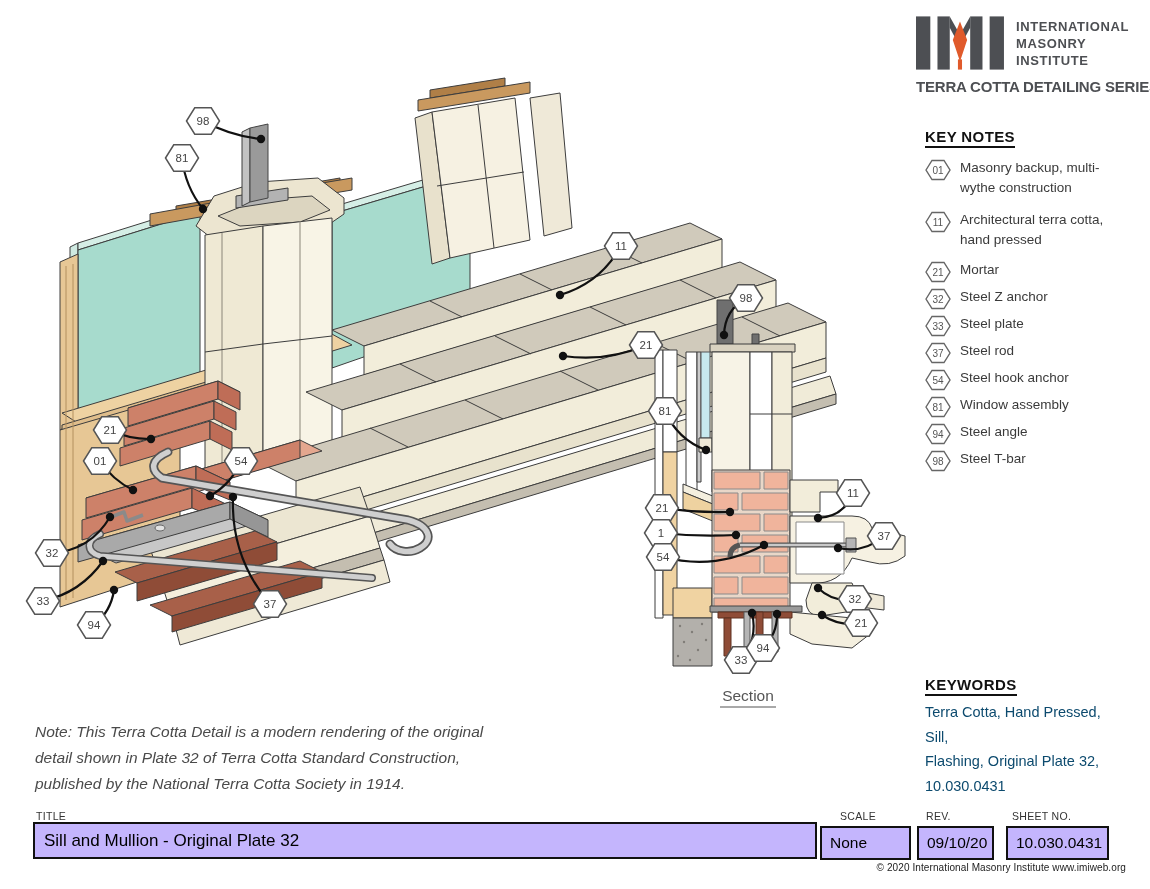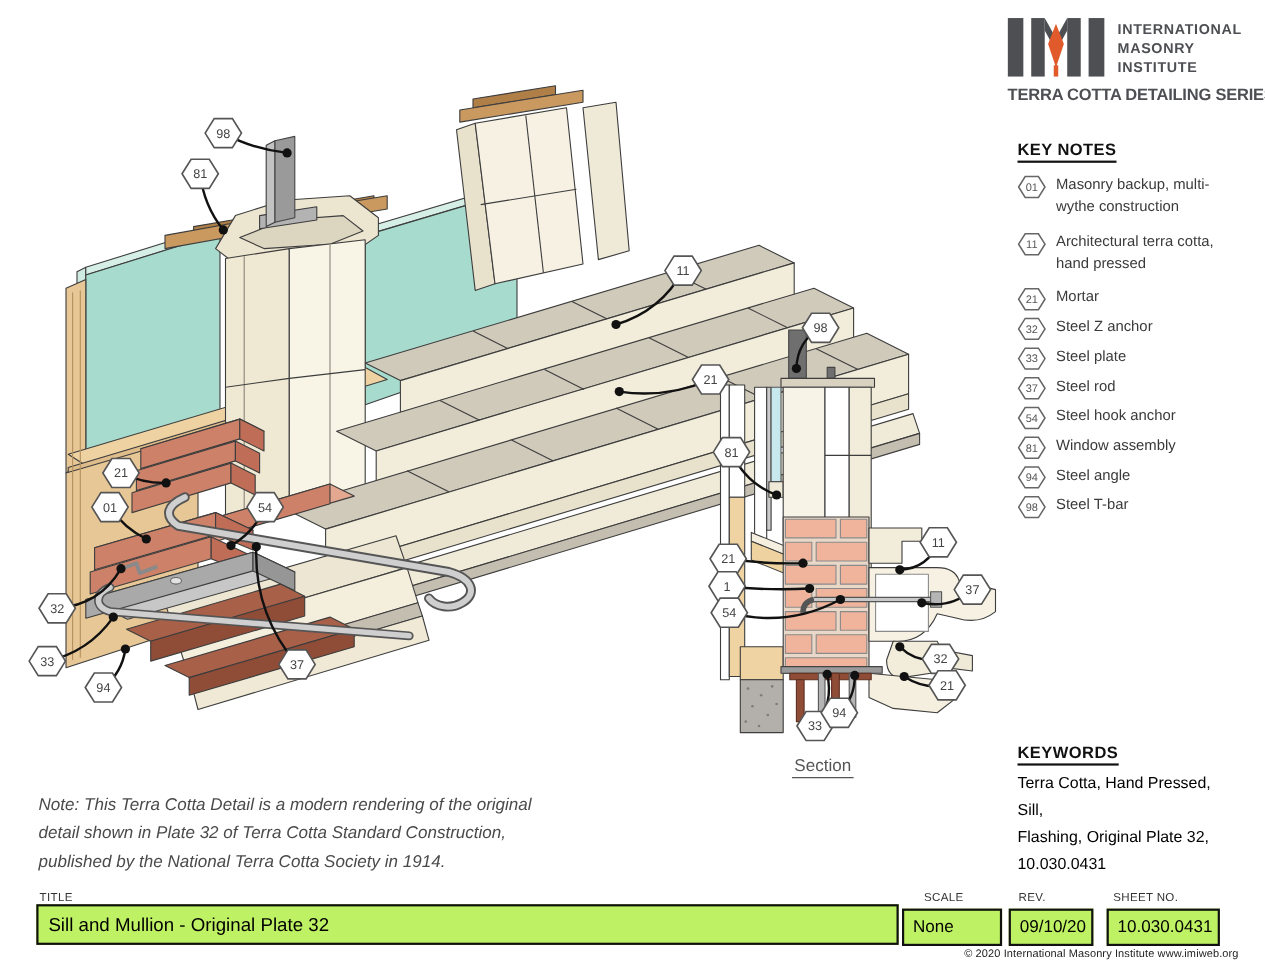--- a/index.html
+++ b/index.html
@@ -17,29 +17,29 @@
 
   
   .side-head{font-weight:bold;font-size:15px;letter-spacing:.4px;color:#111;
              display:inline-block;border-bottom:2px solid #111;padding-bottom:1px;}
   .keynotes{position:absolute;left:925px;top:128px;width:205px;}
   .kn-list{margin-top:10px;}
   .kn-item{display:flex;align-items:flex-start;}
   .kn-badge{flex:0 0 26px;margin-right:9px;margin-top:1px;}
   .kn-label{font-size:13.5px;line-height:20px;color:#3a3a3a;width:158px;}
   .keywords{position:absolute;left:925px;top:676px;width:200px;}
-  .kw-line{font-size:14.5px;line-height:24.5px;color:#000000;}
+  .kw-line{font-size:14.5px;line-height:24.5px;color:#0c4a6e;}
 
   
   .note{position:absolute;left:35px;top:719px;width:450px;font-style:italic;
         font-size:15.5px;line-height:26px;color:#4a4a4a;}
 
   
   .tb-label{position:absolute;font-size:10.5px;letter-spacing:.3px;color:#333;}
-  .tb-box{position:absolute;border:2px solid #111;background:#bef264;display:flex;align-items:center;}
+  .tb-box{position:absolute;border:2px solid #111;background:#c4b5fd;display:flex;align-items:center;}
   .tb-title-text{font-size:17px;color:#000;padding-left:9px;}
   .tb-val{font-size:15.5px;color:#000;padding-left:8px;}
   .copyright{position:absolute;right:24px;top:862px;font-size:10px;color:#222;letter-spacing:.1px;}
 </style>
 </head>
 <body>
 
 <div class="page">
 
   <svg id="drawing" style="position:absolute;left:0;top:0;" width="940" height="720" viewBox="0 0 940 720">

